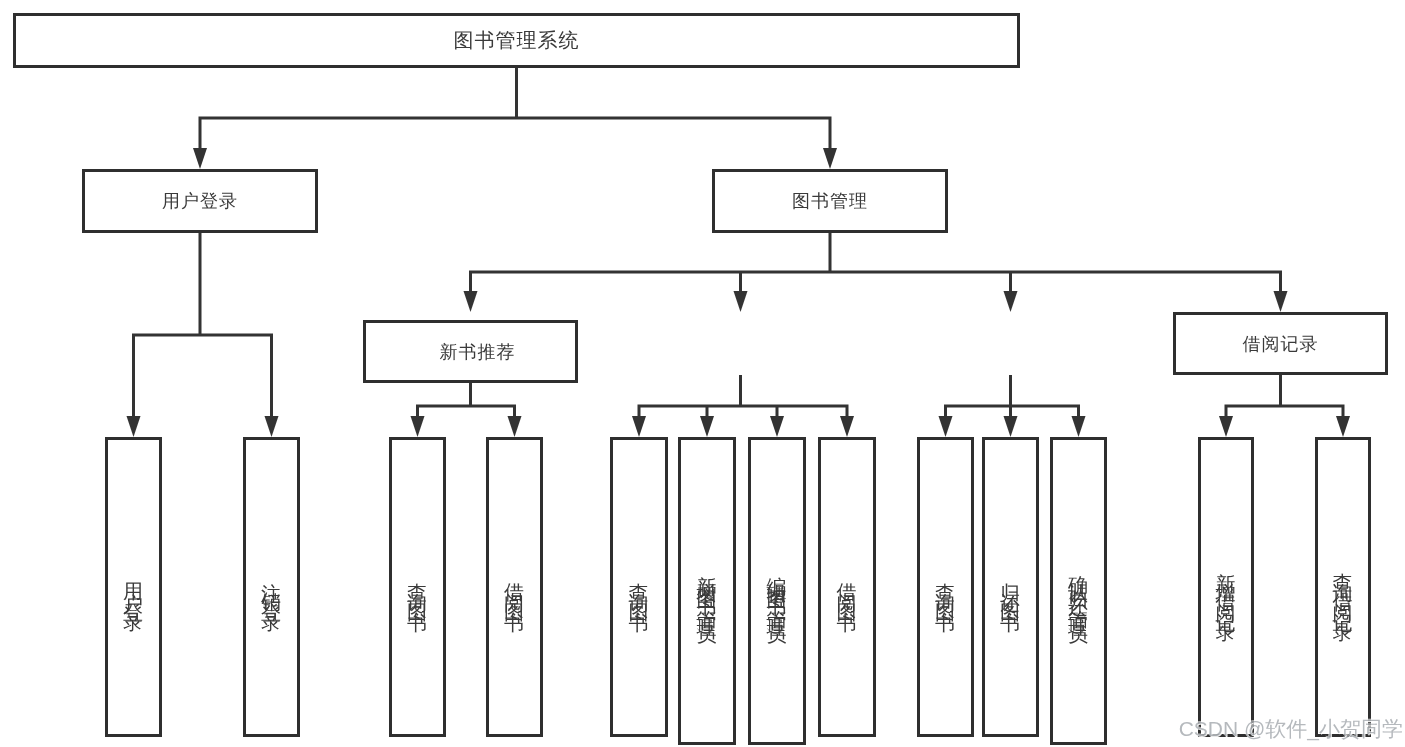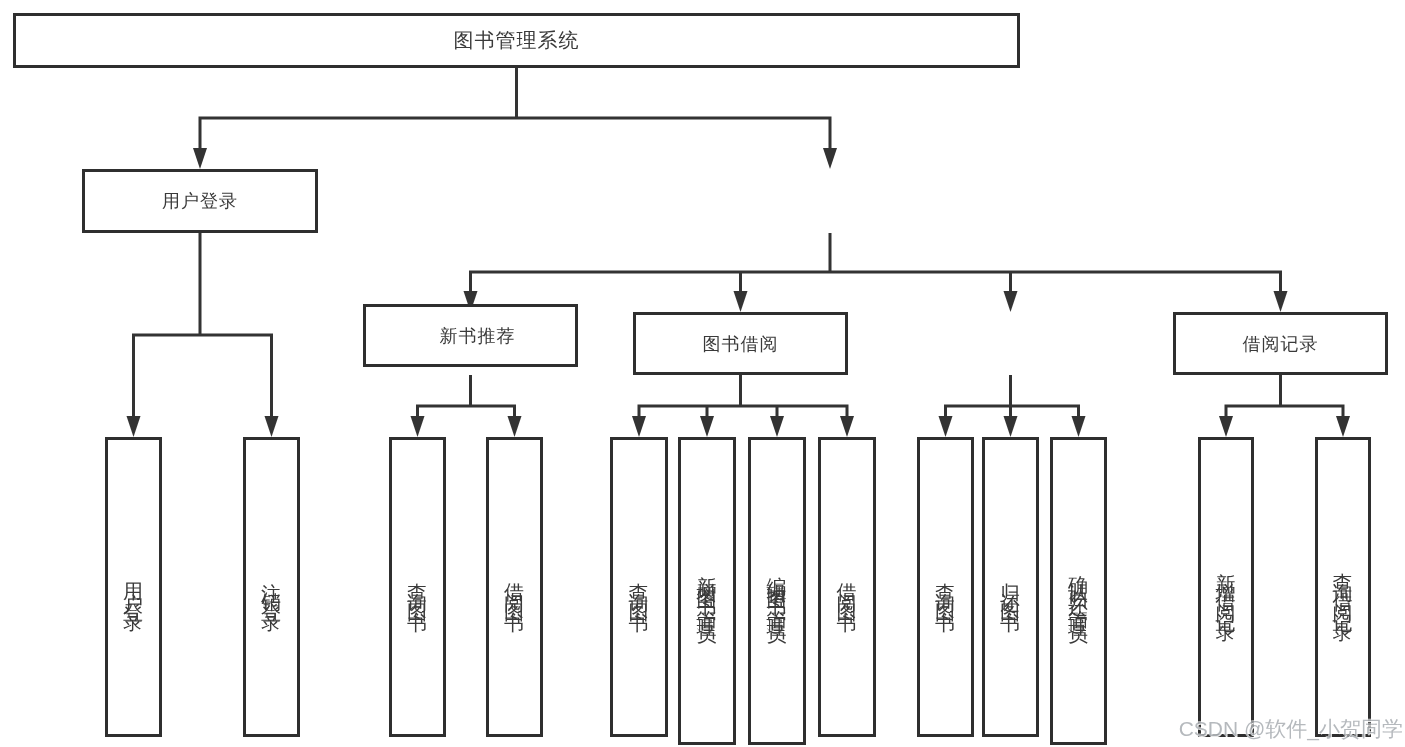--- a/index.html
+++ b/index.html
@@ -97,23 +97,23 @@
       <polygon points="1003.5,416 1017.5,416 1010.5,437"></polygon>
       <polygon points="1071.5,416 1085.5,416 1078.5,437"></polygon>
       <polygon points="1219,416 1233,416 1226,437"></polygon>
       <polygon points="1336,416 1350,416 1343,437"></polygon>
     </g>
   </svg>
 
   <div class="box lvl1" style="left:13px; top:13px; width:1007px; height:55px;">图书管理系统</div>
 
   <div class="box lvl2" style="left:82px; top:169px; width:236px; height:64px;">用户登录</div>
+  <div class="box lvl2" style="left:712px; top:169px; width:236px; height:64px;">图书管理</div>
 
-  <div class="box lvl3" style="left:363px; top:304px; width:215px; height:63px;padding-left:14px;">新书推荐</div>
-  <div class="box lvl3" style="left:633px; top:312px; width:215px; height:63px;">图书借阅</div>
+  <div class="box lvl3" style="left:363px; top:320px; width:215px; height:63px;padding-left:14px;">新书推荐</div>
   <div class="box lvl3" style="left:1173px; top:312px; width:215px; height:63px;">借阅记录</div>
 
   <div class="box leaf" style="left:105px; top:437px; width:57px; height:300px;">用户登录</div>
   <div class="box leaf" style="left:243px; top:437px; width:57px; height:300px;">注销登录</div>
 
   <div class="box leaf" style="left:389px; top:437px; width:57px; height:300px;">查询图书</div>
   <div class="box leaf" style="left:486px; top:437px; width:57px; height:300px;">借阅图书</div>
 
   <div class="box leaf" style="left:610px; top:437px; width:58px; height:300px;">查询图书</div>
   <div class="box leaf admin" style="left:678px; top:437px; width:58px; height:308px;">新增图书（管理员）</div>

